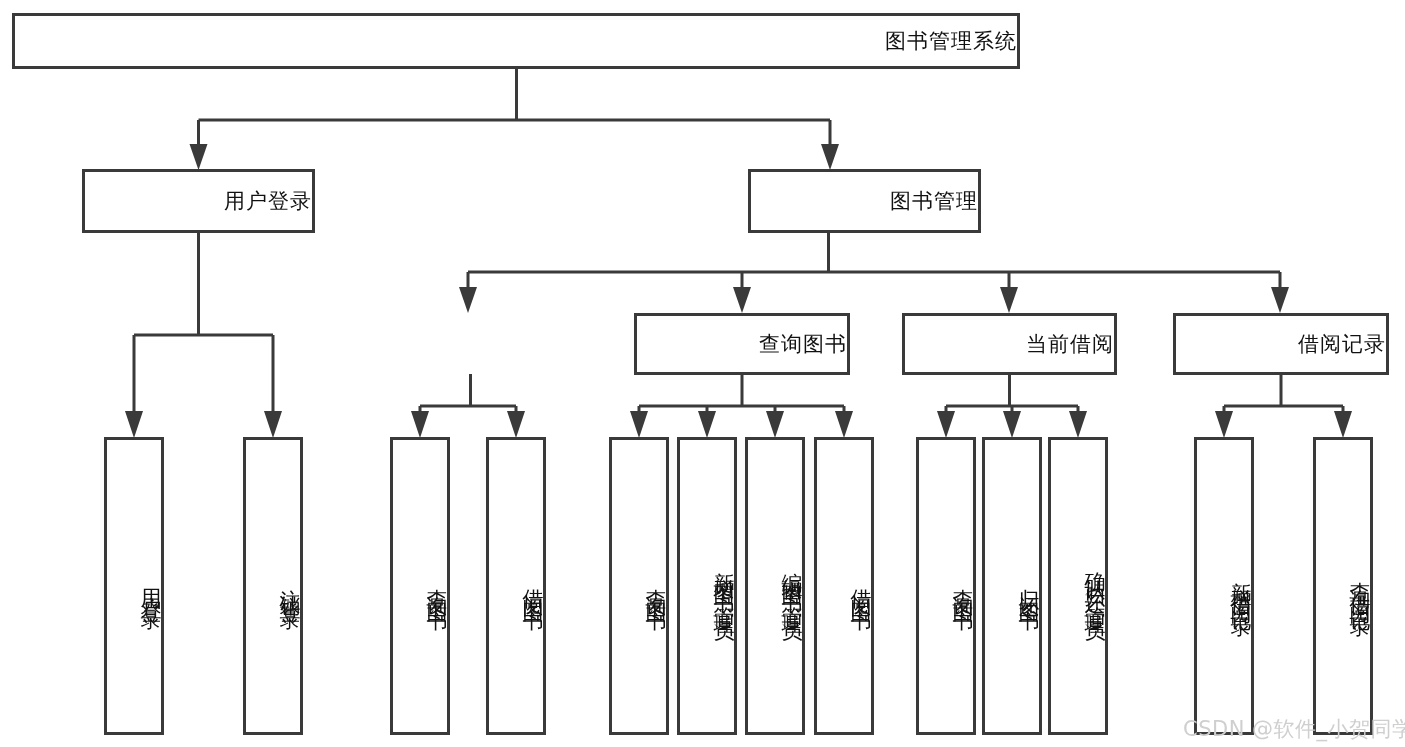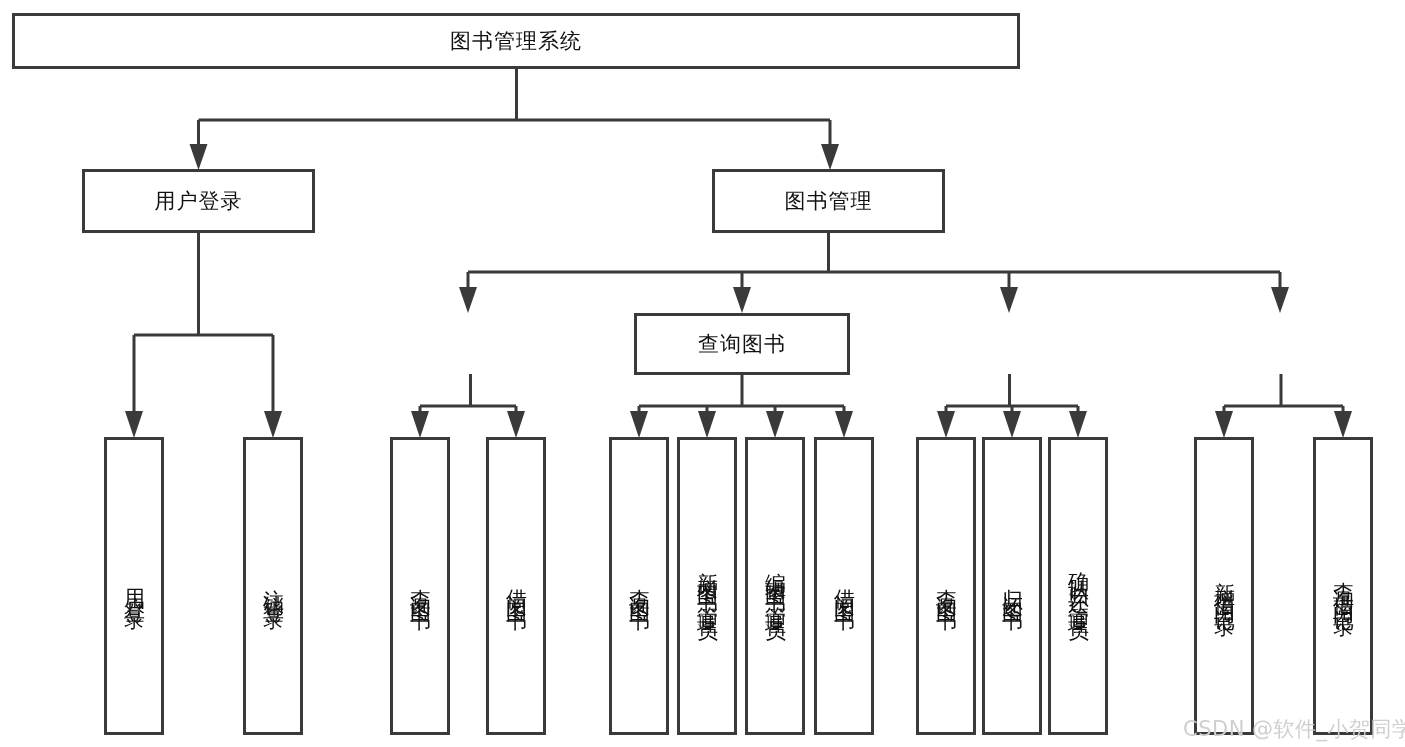--- a/index.html
+++ b/index.html
@@ -23,21 +23,21 @@
   }
   .node {
     position: absolute;
     box-sizing: border-box;
     background: #ffffff;
     border: 3px solid #3a3a3a;
     color: #111111;
     z-index: 2;
     display: flex;
     align-items: center;
-    justify-content: center;
+    justify-content: flex-end;
   }
   .hbox span {
     font-size: 21px;
     letter-spacing: 1px;
     white-space: nowrap;
   }
   .vbox span {
     writing-mode: vertical-rl;
     text-orientation: mixed;
     font-size: 21px;
@@ -107,26 +107,32 @@
     </g>
   </svg>
 
   <div class="node hbox" style="left:12px;top:13px;width:1008px;height:56px">
     <span>图书管理系统</span>
   </div>
 
   <div class="node hbox" style="left:82px;top:169px;width:233px;height:64px">
     <span>用户登录</span>
   </div>
-  <div class="node hbox" style="left:712px;top:169px;width:233px;height:64px">
+  <div class="node hbox" style="left:748px;top:169px;width:233px;height:64px">
     <span>图书管理</span>
   </div>
 
   <div class="node hbox" style="left:634px;top:313px;width:216px;height:62px">
     <span>查询图书</span>
+  </div>
+  <div class="node hbox" style="left:902px;top:313px;width:215px;height:62px">
+    <span>当前借阅</span>
+  </div>
+  <div class="node hbox" style="left:1173px;top:313px;width:216px;height:62px">
+    <span>借阅记录</span>
   </div>
 
   <div class="node vbox" style="left:104px;top:437px;width:60px;height:298px">
     <span>用户登录</span>
   </div>
   <div class="node vbox" style="left:243px;top:437px;width:60px;height:298px">
     <span>注销登录</span>
   </div>
 
   <div class="node vbox" style="left:390px;top:437px;width:60px;height:298px">

